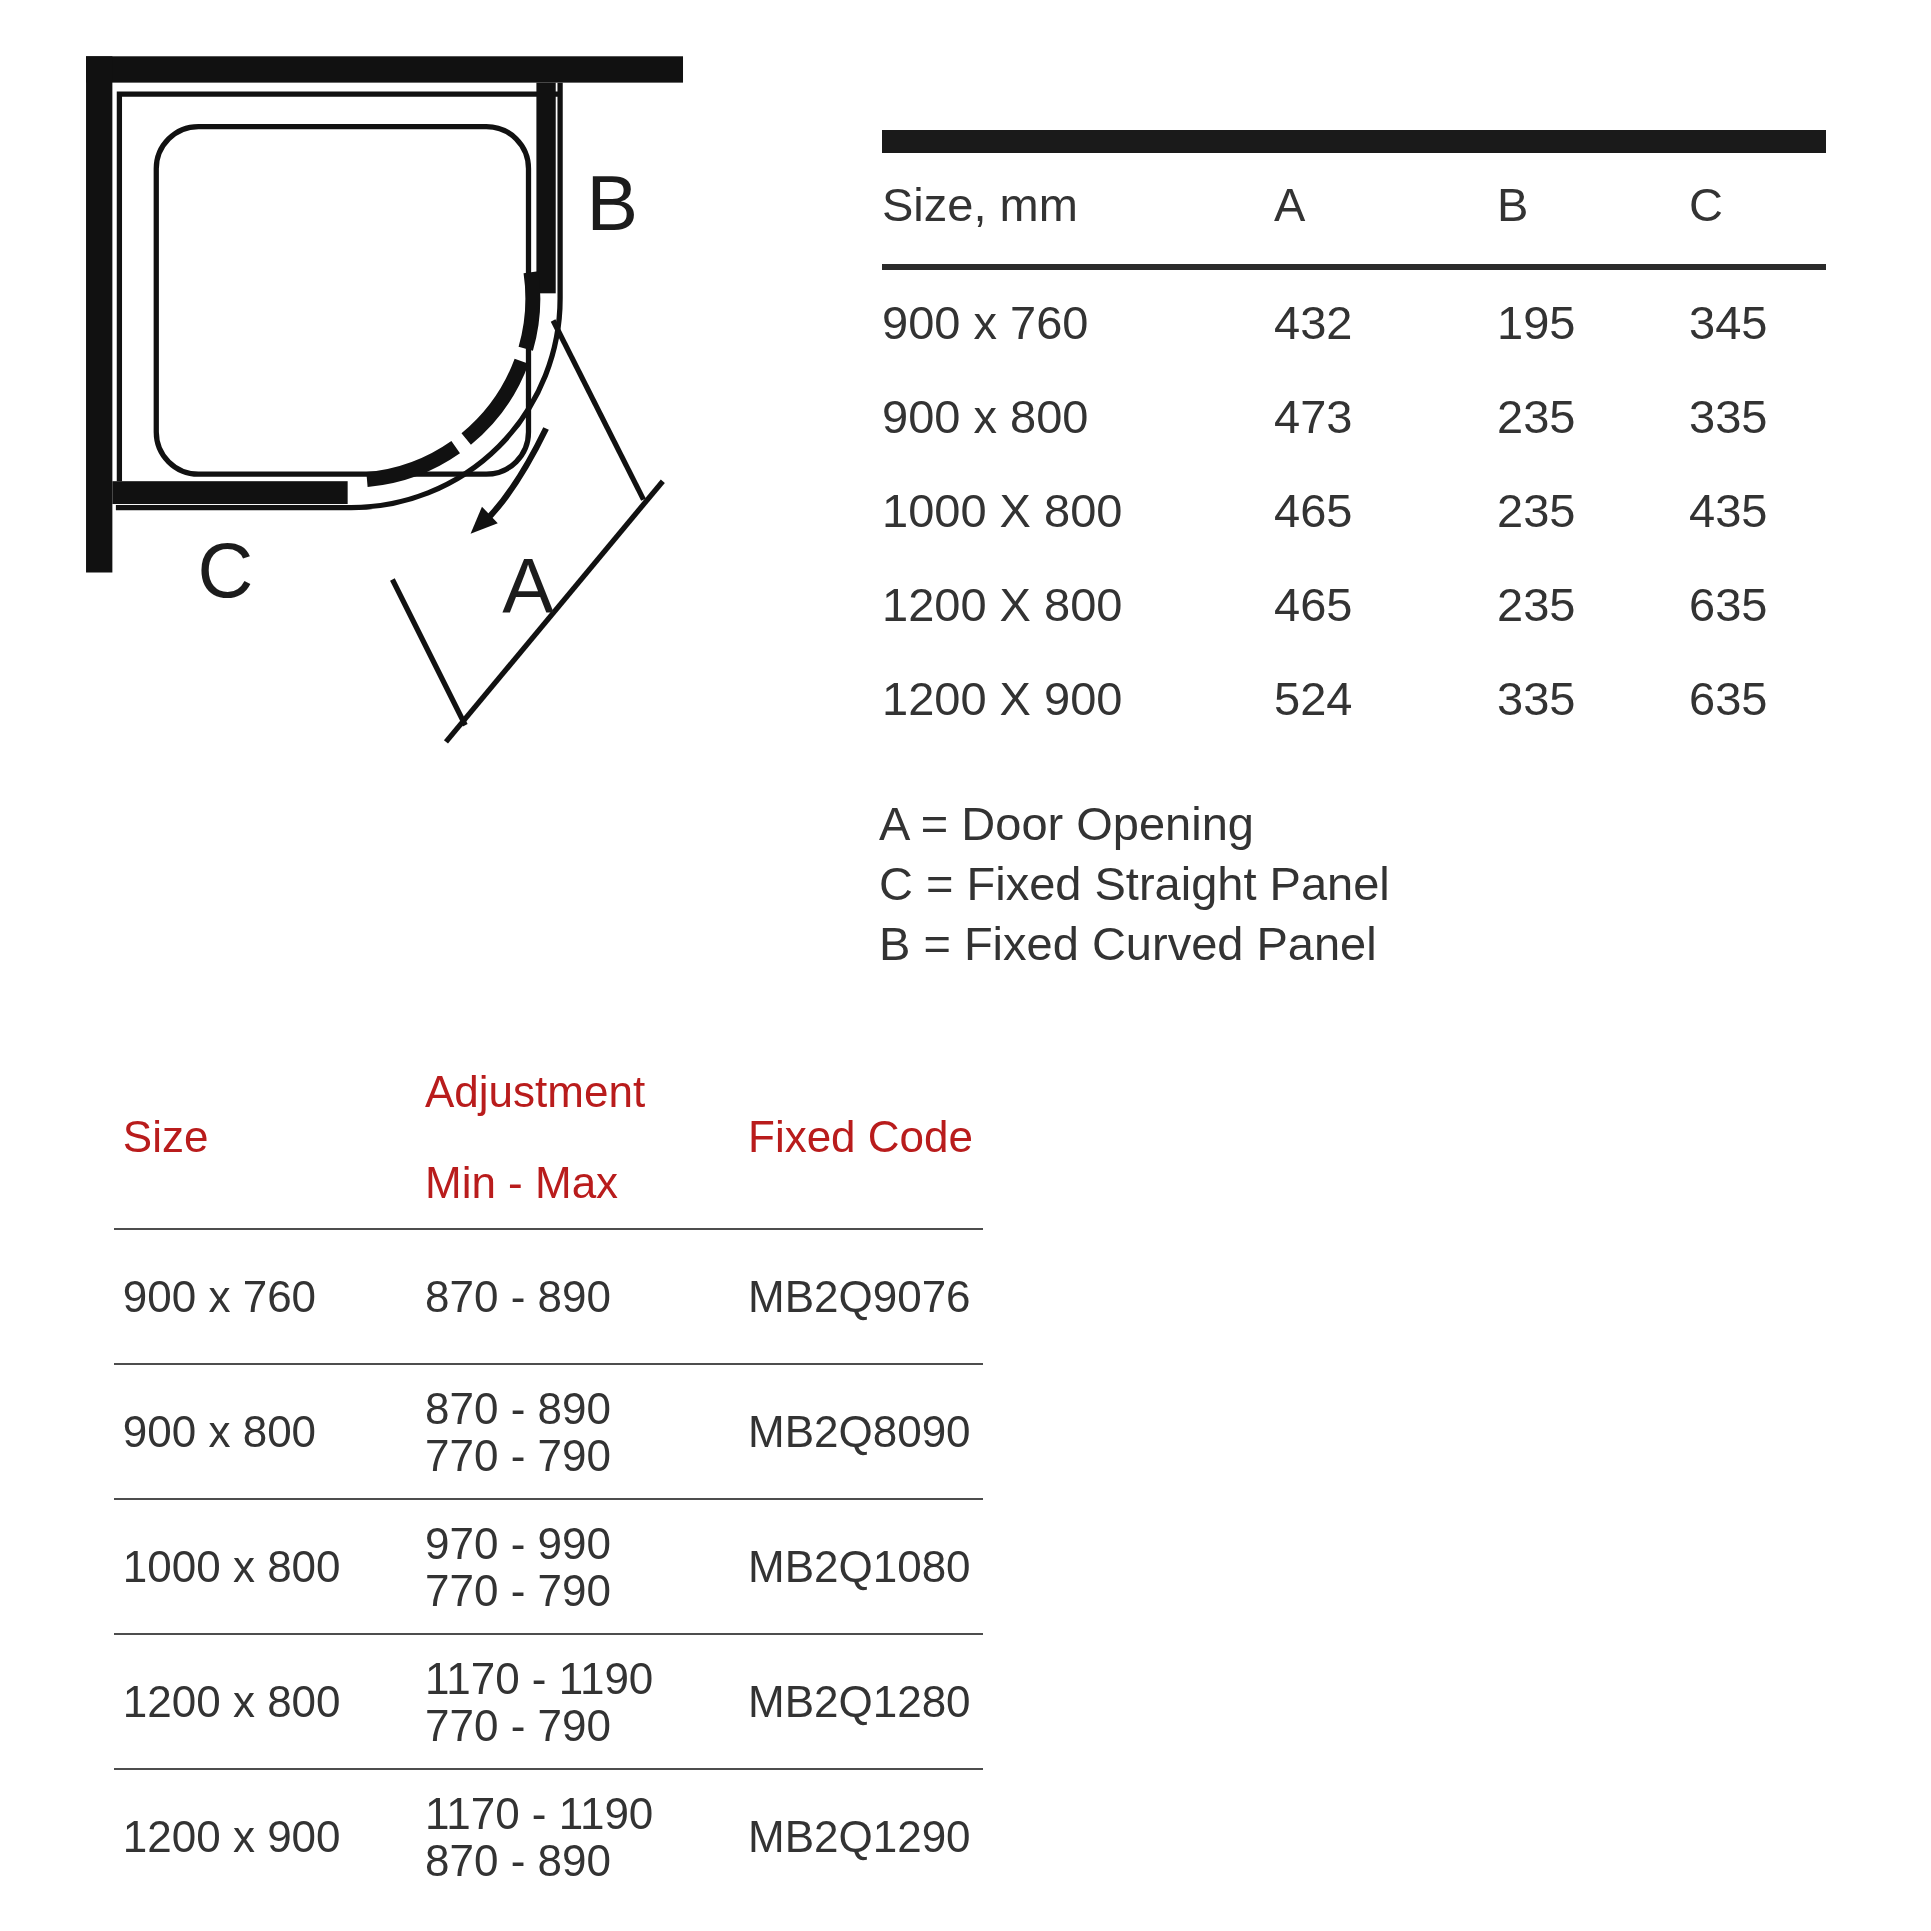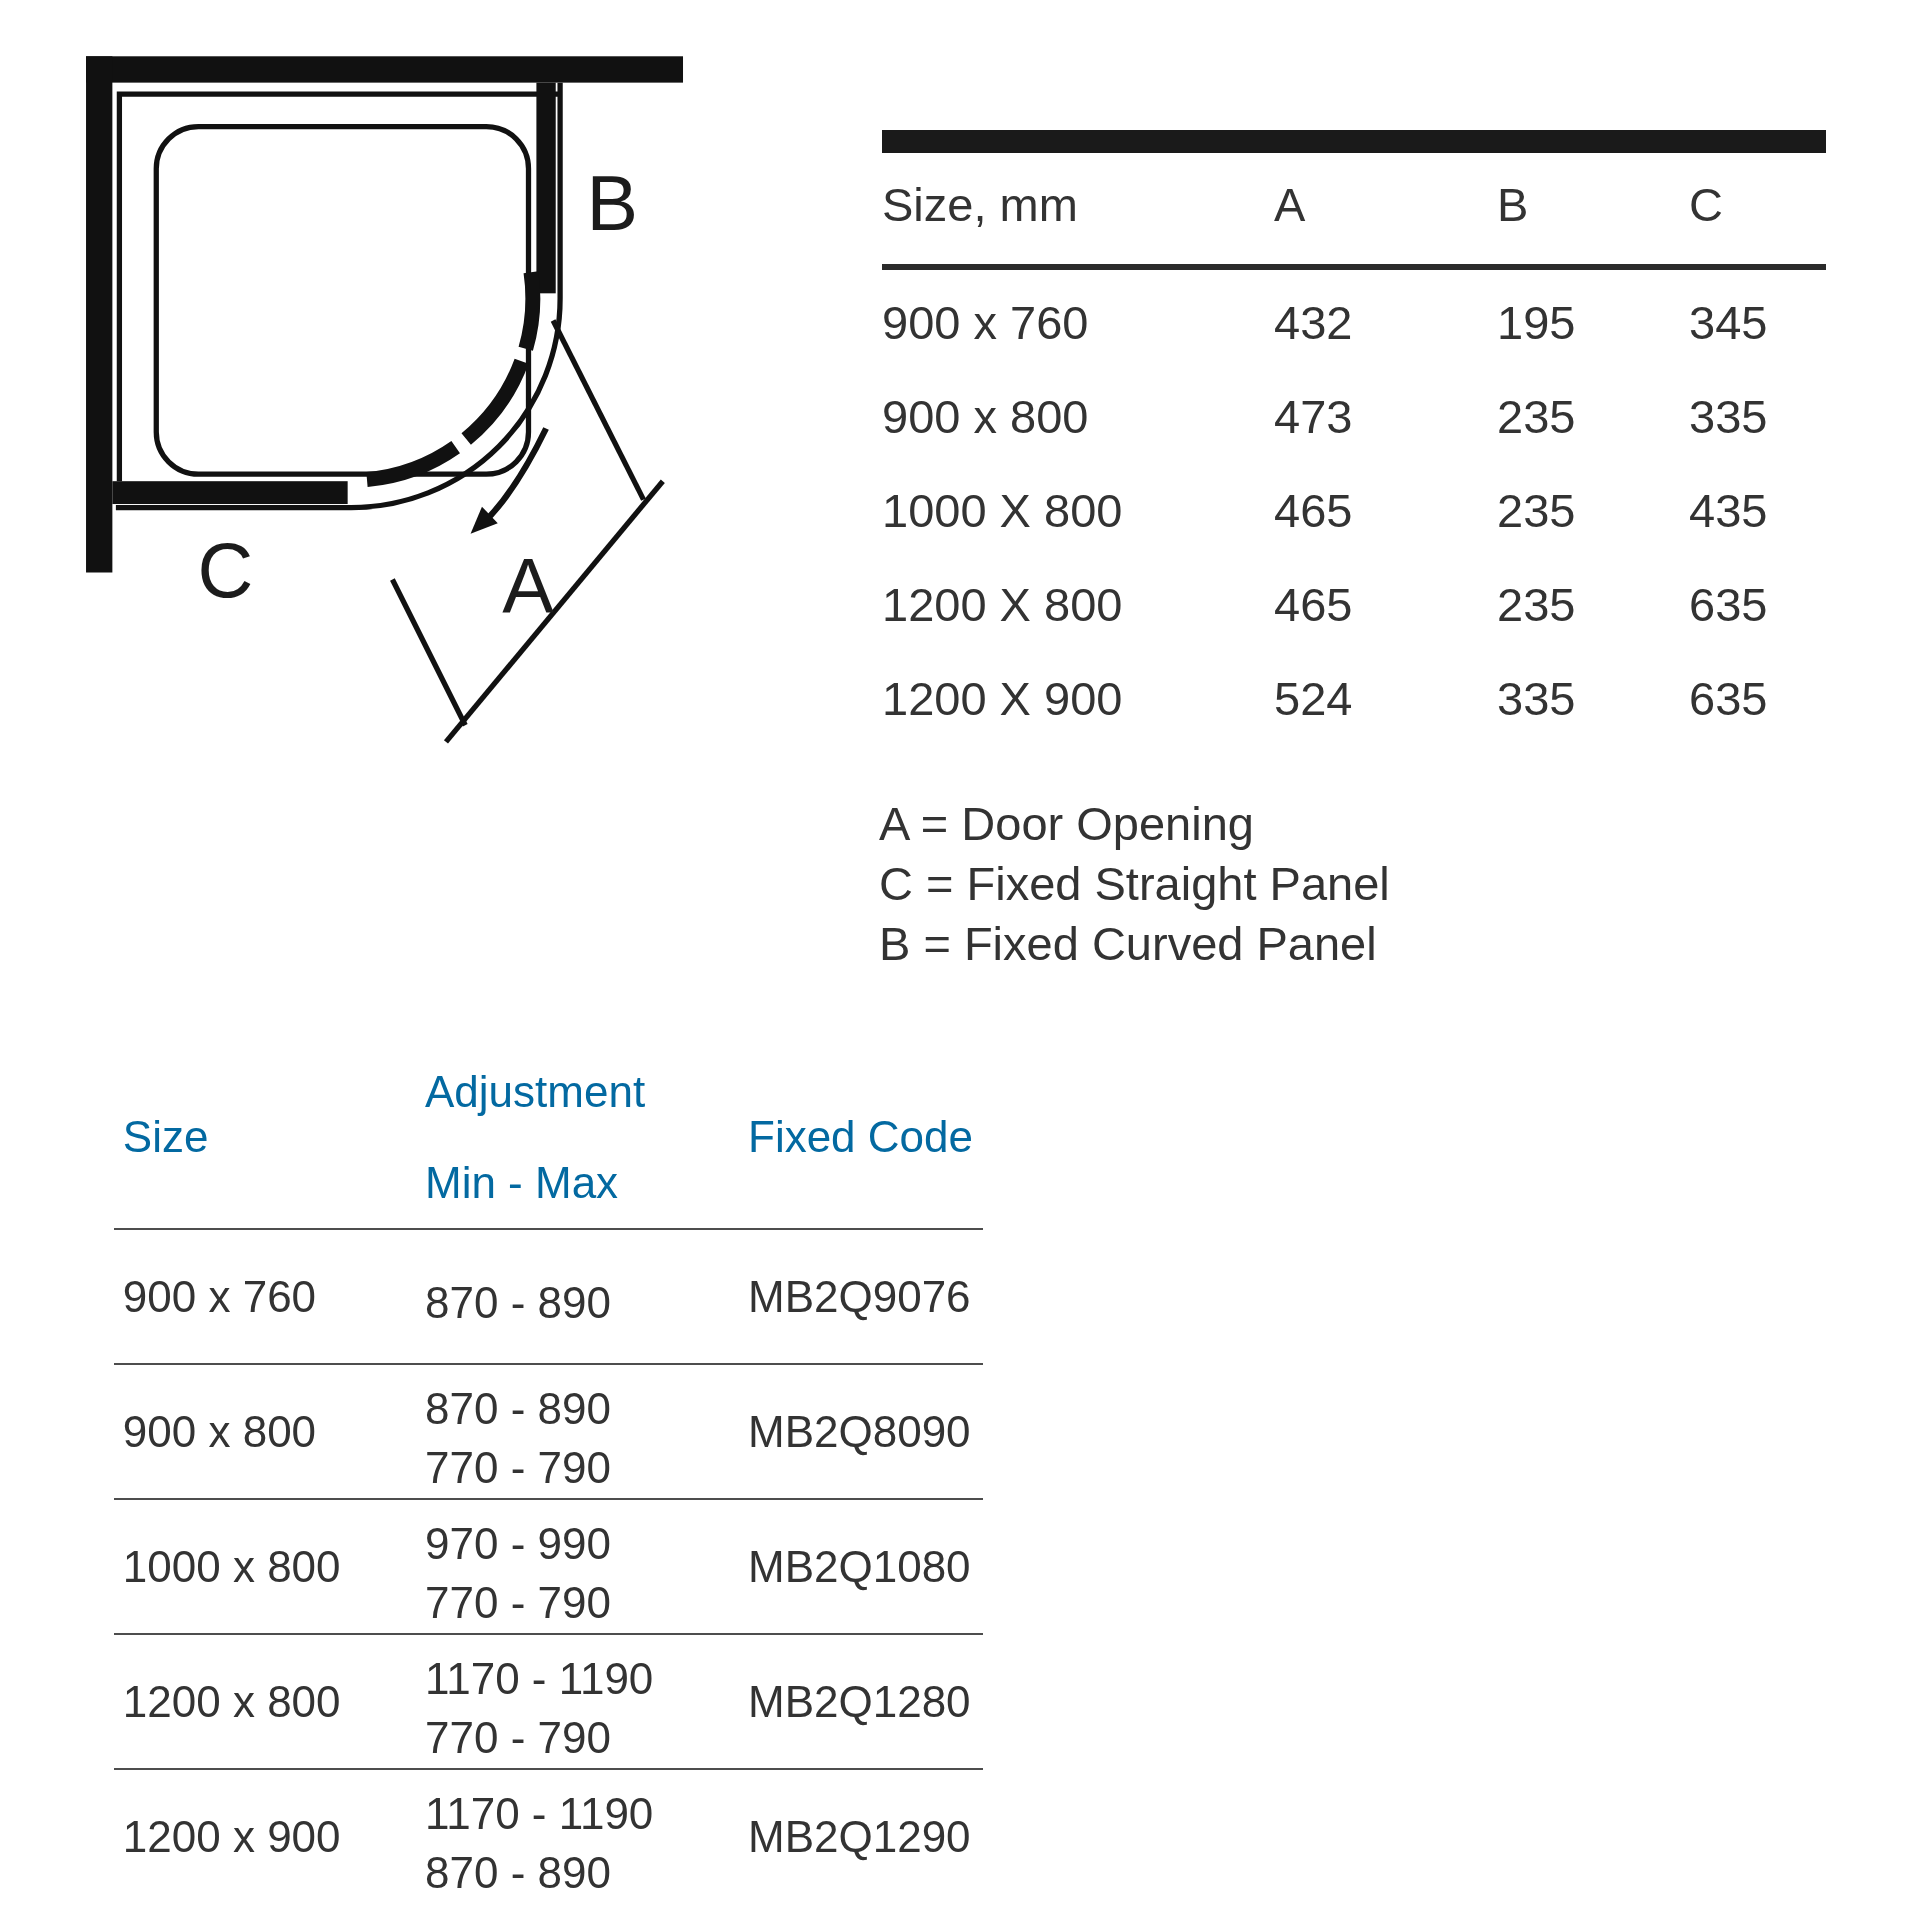--- a/index.html
+++ b/index.html
@@ -26,34 +26,34 @@
     height:94px;align-items:center;
     font-size:47px;color:#333;
   }
   
   .legend{position:absolute;left:879px;top:794px;font-size:47px;line-height:60px;color:#333;}
   
   .adj-table{position:absolute;left:114px;top:1045px;width:869px;}
   .adj-header{
     display:grid;grid-template-columns:311px 323px 235px;
     height:183px;border-bottom:2.6px solid #4d4d4d;
-    font-size:44px;color:#0369a1;
+    font-size:44px;color:#b91c1c;
   }
   .adj-header .hcell{display:flex;flex-direction:column;justify-content:center;}
   .adj-header .hcell .hline{line-height:91px;}
   .adj-header .pad{padding-left:8.8px;}
   .adj-row{
     display:grid;grid-template-columns:311px 323px 235px;
     height:133px;font-size:44px;color:#333;
   }
   .adj-row + .adj-row{border-top:2.6px solid #4d4d4d;}
   .adj-row .cell{display:flex;align-items:center;}
   .adj-row .cell.pad{padding-left:8.8px;}
   .adj-row .ranges{display:flex;flex-direction:column;justify-content:center;}
-  .adj-row .ranges .rline{line-height:47px;margin-top:12px;}
+  .adj-row .ranges .rline{line-height:47px;}
 </style>
 </head>
 <body>
 
 <svg id="diagram" width="755" height="843" viewBox="170 140 860 960" xmlns="http://www.w3.org/2000/svg">
 
   <rect x="268" y="204" width="680" height="30" fill="#111"></rect>
   <rect x="268" y="204" width="30" height="588" fill="#111"></rect>
 
   <path d="M 306 688 L 306 247 L 808 247" fill="none" stroke="#111" stroke-width="6"></path>

